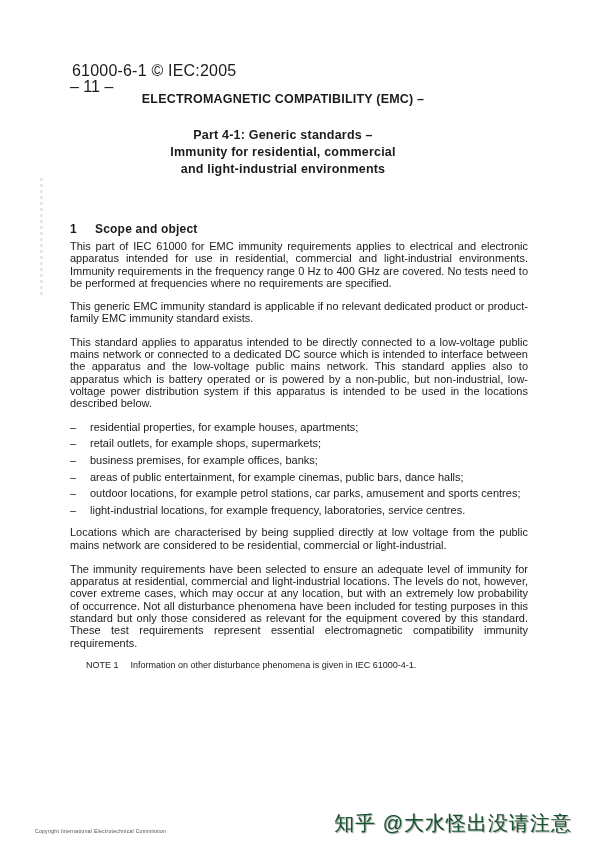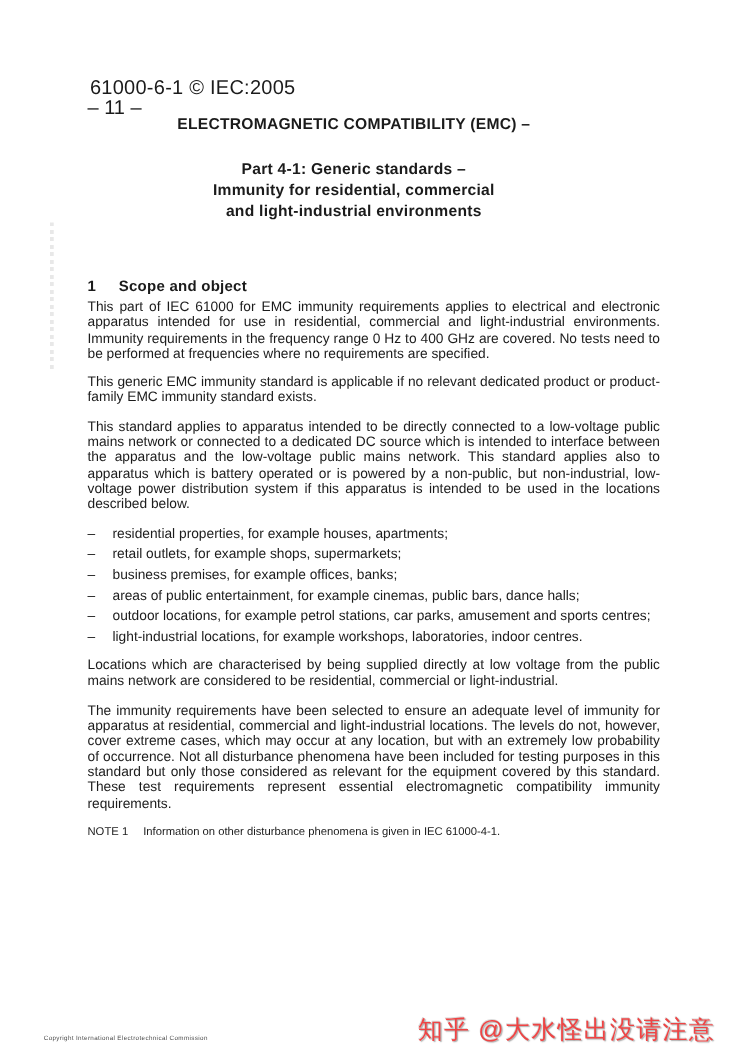--- a/index.html
+++ b/index.html
@@ -37,35 +37,35 @@
   p.body {
     font-size: 11px; line-height: 12.3px; text-align: justify;
     margin: 0 0 11px 0; letter-spacing: 0;
   }
   p.mb9  { margin-bottom: 9px; }
   p.mb12 { margin-bottom: 12px; }
   p.mb13 { margin-bottom: 13px; }
   .loc-list { list-style: none; margin: 0 0 10px 0; padding: 0; font-size: 11px; }
   .loc-list li { display: flex; line-height: 12.3px; margin-bottom: 4.4px; }
   .loc-list .dash { flex: 0 0 20px; width: 20px; }
-  .note { font-size: 9px; line-height: 11px; margin: 6px 0 0 0; }
+  .note { font-size: 9px; line-height: 11px; margin: 6px 0 0 16px; }
   .note .label { margin-right: 12px; }
   .vmark {
     position: absolute; left: 40px; top: 178px; width: 3px; height: 118px;
     background: repeating-linear-gradient(to bottom, #e4e4e4 0 3px, #ffffff 3px 6px);
     opacity: 0.85;
   }
   .copyright {
     position: absolute; left: 35px; bottom: 14px;
     font-size: 5px; color: #4a4a4a; letter-spacing: 0.3px; white-space: nowrap;
   }
   .watermark {
     position: absolute; right: 28px; bottom: 11px;
     font-size: 20px; letter-spacing: 1px; white-space: nowrap;
-    color: #ef4444;
+    color: #14532d;
     text-shadow: 1px 1px 1px #a6a6a6, -0.5px -0.5px 0 #dddddd;
   }
 </style>
 </head>
 <body>
 
 <div class="page">
 
   <div class="vmark"></div>
 
@@ -108,21 +108,21 @@
       <li>
         <span class="dash">–</span>
         <span>areas of public entertainment, for example cinemas, public bars, dance halls;</span>
       </li>
       <li>
         <span class="dash">–</span>
         <span>outdoor locations, for example petrol stations, car parks, amusement and sports centres;</span>
       </li>
       <li>
         <span class="dash">–</span>
-        <span>light-industrial locations, for example workshops, laboratories, indoor centres.</span>
+        <span>light-industrial locations, for example frequency, laboratories, service centres.</span>
       </li>
     </ul>
 
     <p class="body mb12">Locations which are characterised by being supplied directly at low voltage from the public mains network are considered to be residential, commercial or light-industrial.</p>
     <p class="body">The immunity requirements have been selected to ensure an adequate level of immunity for apparatus at residential, commercial and light-industrial locations. The levels do not, however, cover extreme cases, which may occur at any location, but with an extremely low probability of occurrence. Not all disturbance phenomena have been included for testing purposes in this standard but only those considered as relevant for the equipment covered by this standard. These test requirements represent essential electromagnetic compatibility immunity requirements.</p>
 
     <p class="note">
       <span class="label">NOTE 1</span><span>Information on other disturbance phenomena is given in IEC 61000-4-1.</span>
     </p>
 

